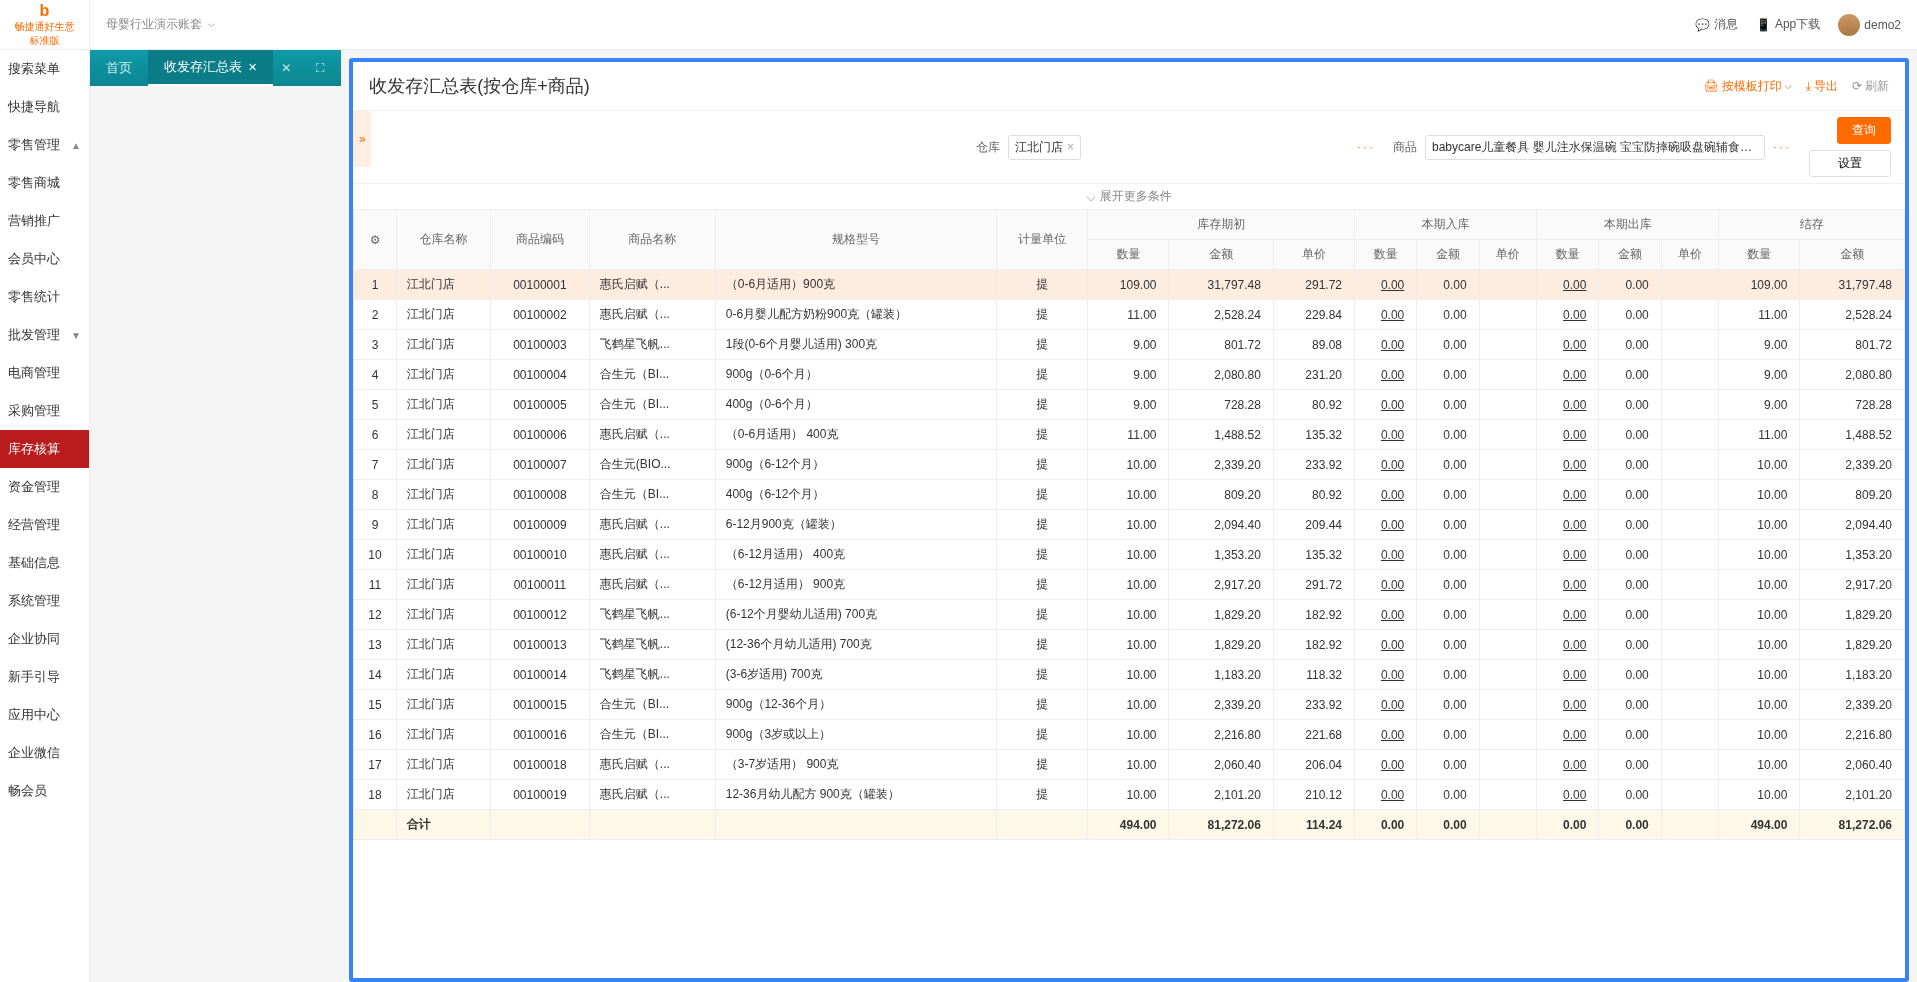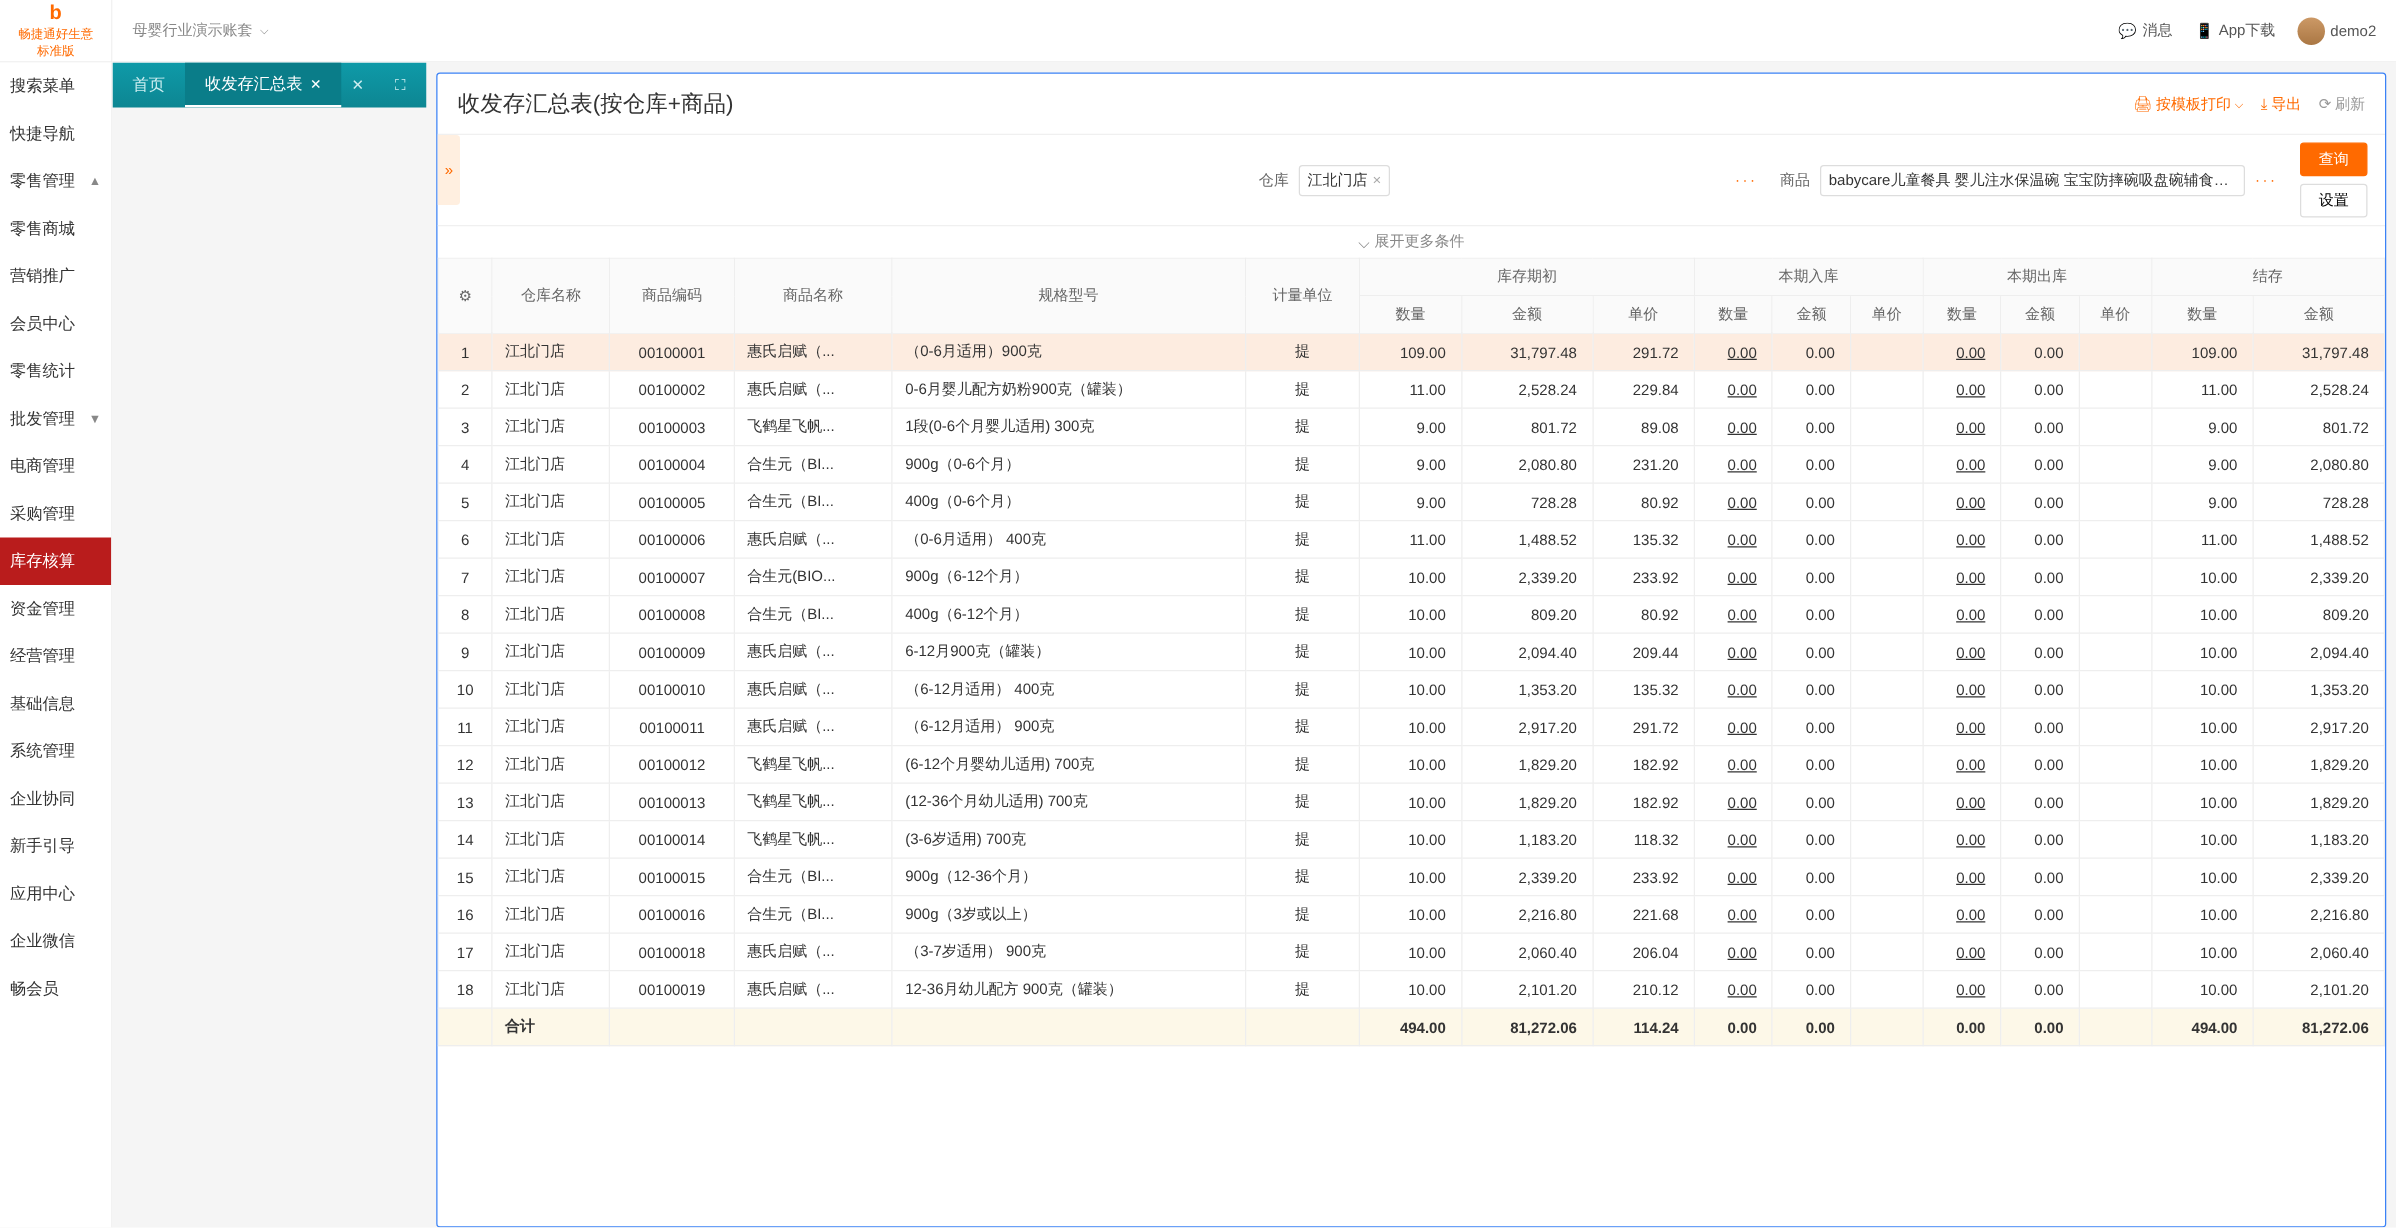--- a/index.html
+++ b/index.html
@@ -25,40 +25,40 @@
 
 .main { grid-row:2; grid-column:2; display:flex; flex-direction:row; overflow:hidden; background:#f5f5f5;}
 
 .tabs{background:#0b8793;background:linear-gradient(#0f9aa8,#0d8692);display:flex;height:36px;align-items:stretch;position:relative;}
 .tab{padding:0 16px;color:#cdeef0;display:flex;align-items:center;gap:6px;cursor:pointer;font-size:13px;}
 .tab.active{background:#0a7d89;color:#fff;border-bottom:2px solid #fff;}
 .tab .close{font-size:11px;}
 .tabs .tabs-right{margin-left:auto;display:flex;align-items:center;gap:8px;padding-right:8px;color:#cdeef0;}
 .tabs .icon-btn{width:26px;height:26px;display:flex;align-items:center;justify-content:center;cursor:pointer;border-radius:3px;}
 
-.content{flex:1;margin:8px 8px 0 8px;background:#fff;border:1px solid #3b82f6;border-radius:3px;display:flex;flex-direction:column;overflow:hidden;}
+.content{flex:1;margin:8px 8px 0 8px;background:#fff;border:4px solid #3b82f6;border-radius:3px;display:flex;flex-direction:column;overflow:hidden;}
 .page-header{display:flex;justify-content:space-between;align-items:center;padding:12px 16px;}
 .page-title{font-size:18px;}
 .page-actions{display:flex;align-items:center;gap:14px;}
 .link-orange{color:#ff6a00;cursor:pointer;display:flex;align-items:center;gap:3px;}
 .link-gray{color:#999;cursor:pointer;display:flex;align-items:center;gap:3px;}
 .caret-down{font-size:9px;}
 
 .filter-bar{display:flex;align-items:center;padding:6px 14px;gap:18px;border-top:1px solid #f0f0f0;position:relative;}
 .collapse-handle{position:absolute;left:0;top:0;width:18px;height:56px;background:#ffefe0;color:#ff6a00;display:flex;align-items:center;justify-content:center;cursor:pointer;border-radius:0 3px 3px 0;}
 .filter-bar .group{display:flex;align-items:center;gap:8px;}
 .filter-bar .label{color:#666;}
 .date-quick{display:flex;align-items:center;gap:6px;}
 .date-quick span{cursor:pointer;color:#555;}
 .date-quick .pill{background:#ff6a00;color:#fff;border-radius:10px;padding:1px 8px;}
 .chip{border:1px solid #ddd;border-radius:3px;padding:3px 6px;display:flex;align-items:center;gap:4px;background:#fff;}
 .chip .x{color:#aaa;cursor:pointer;}
 .product-box{border:1px solid #ddd;border-radius:3px;padding:3px 6px;min-width:320px;max-width:340px;white-space:nowrap;overflow:hidden;text-overflow:ellipsis;font-size:12px;}
 .btn{padding:4px 14px;border-radius:3px;cursor:pointer;border:1px solid #ddd;background:#fff;font-size:12px;}
-.btn.primary{background:#ff6a00;color:#fff;border-color:#ff6a00;}
+.btn.primary{background:#ff6a00;color:#fff;border-color:#ff6a00;margin-left:28px;}
 .more-dots{color:#ff6a00;cursor:pointer;letter-spacing:2px;}
 .filter-actions{display:flex;flex-direction:column;gap:6px;}
 
 .expand-bar{text-align:center;padding:4px;border-top:1px solid #f0f0f0;color:#888;cursor:pointer;font-size:12px;display:flex;align-items:center;justify-content:center;gap:4px;}
 
 .table-wrap{flex:1;overflow:auto;}
 table{border-collapse:collapse;width:100%;min-width:1500px;}
 th,td{border:1px solid #eee;padding:6px 8px;text-align:center;white-space:nowrap;font-size:12px;}
 thead th{background:#fafafa;font-weight:normal;color:#666;position:sticky;top:0;}
 thead tr:first-child th{border-bottom:1px solid #eee;}

